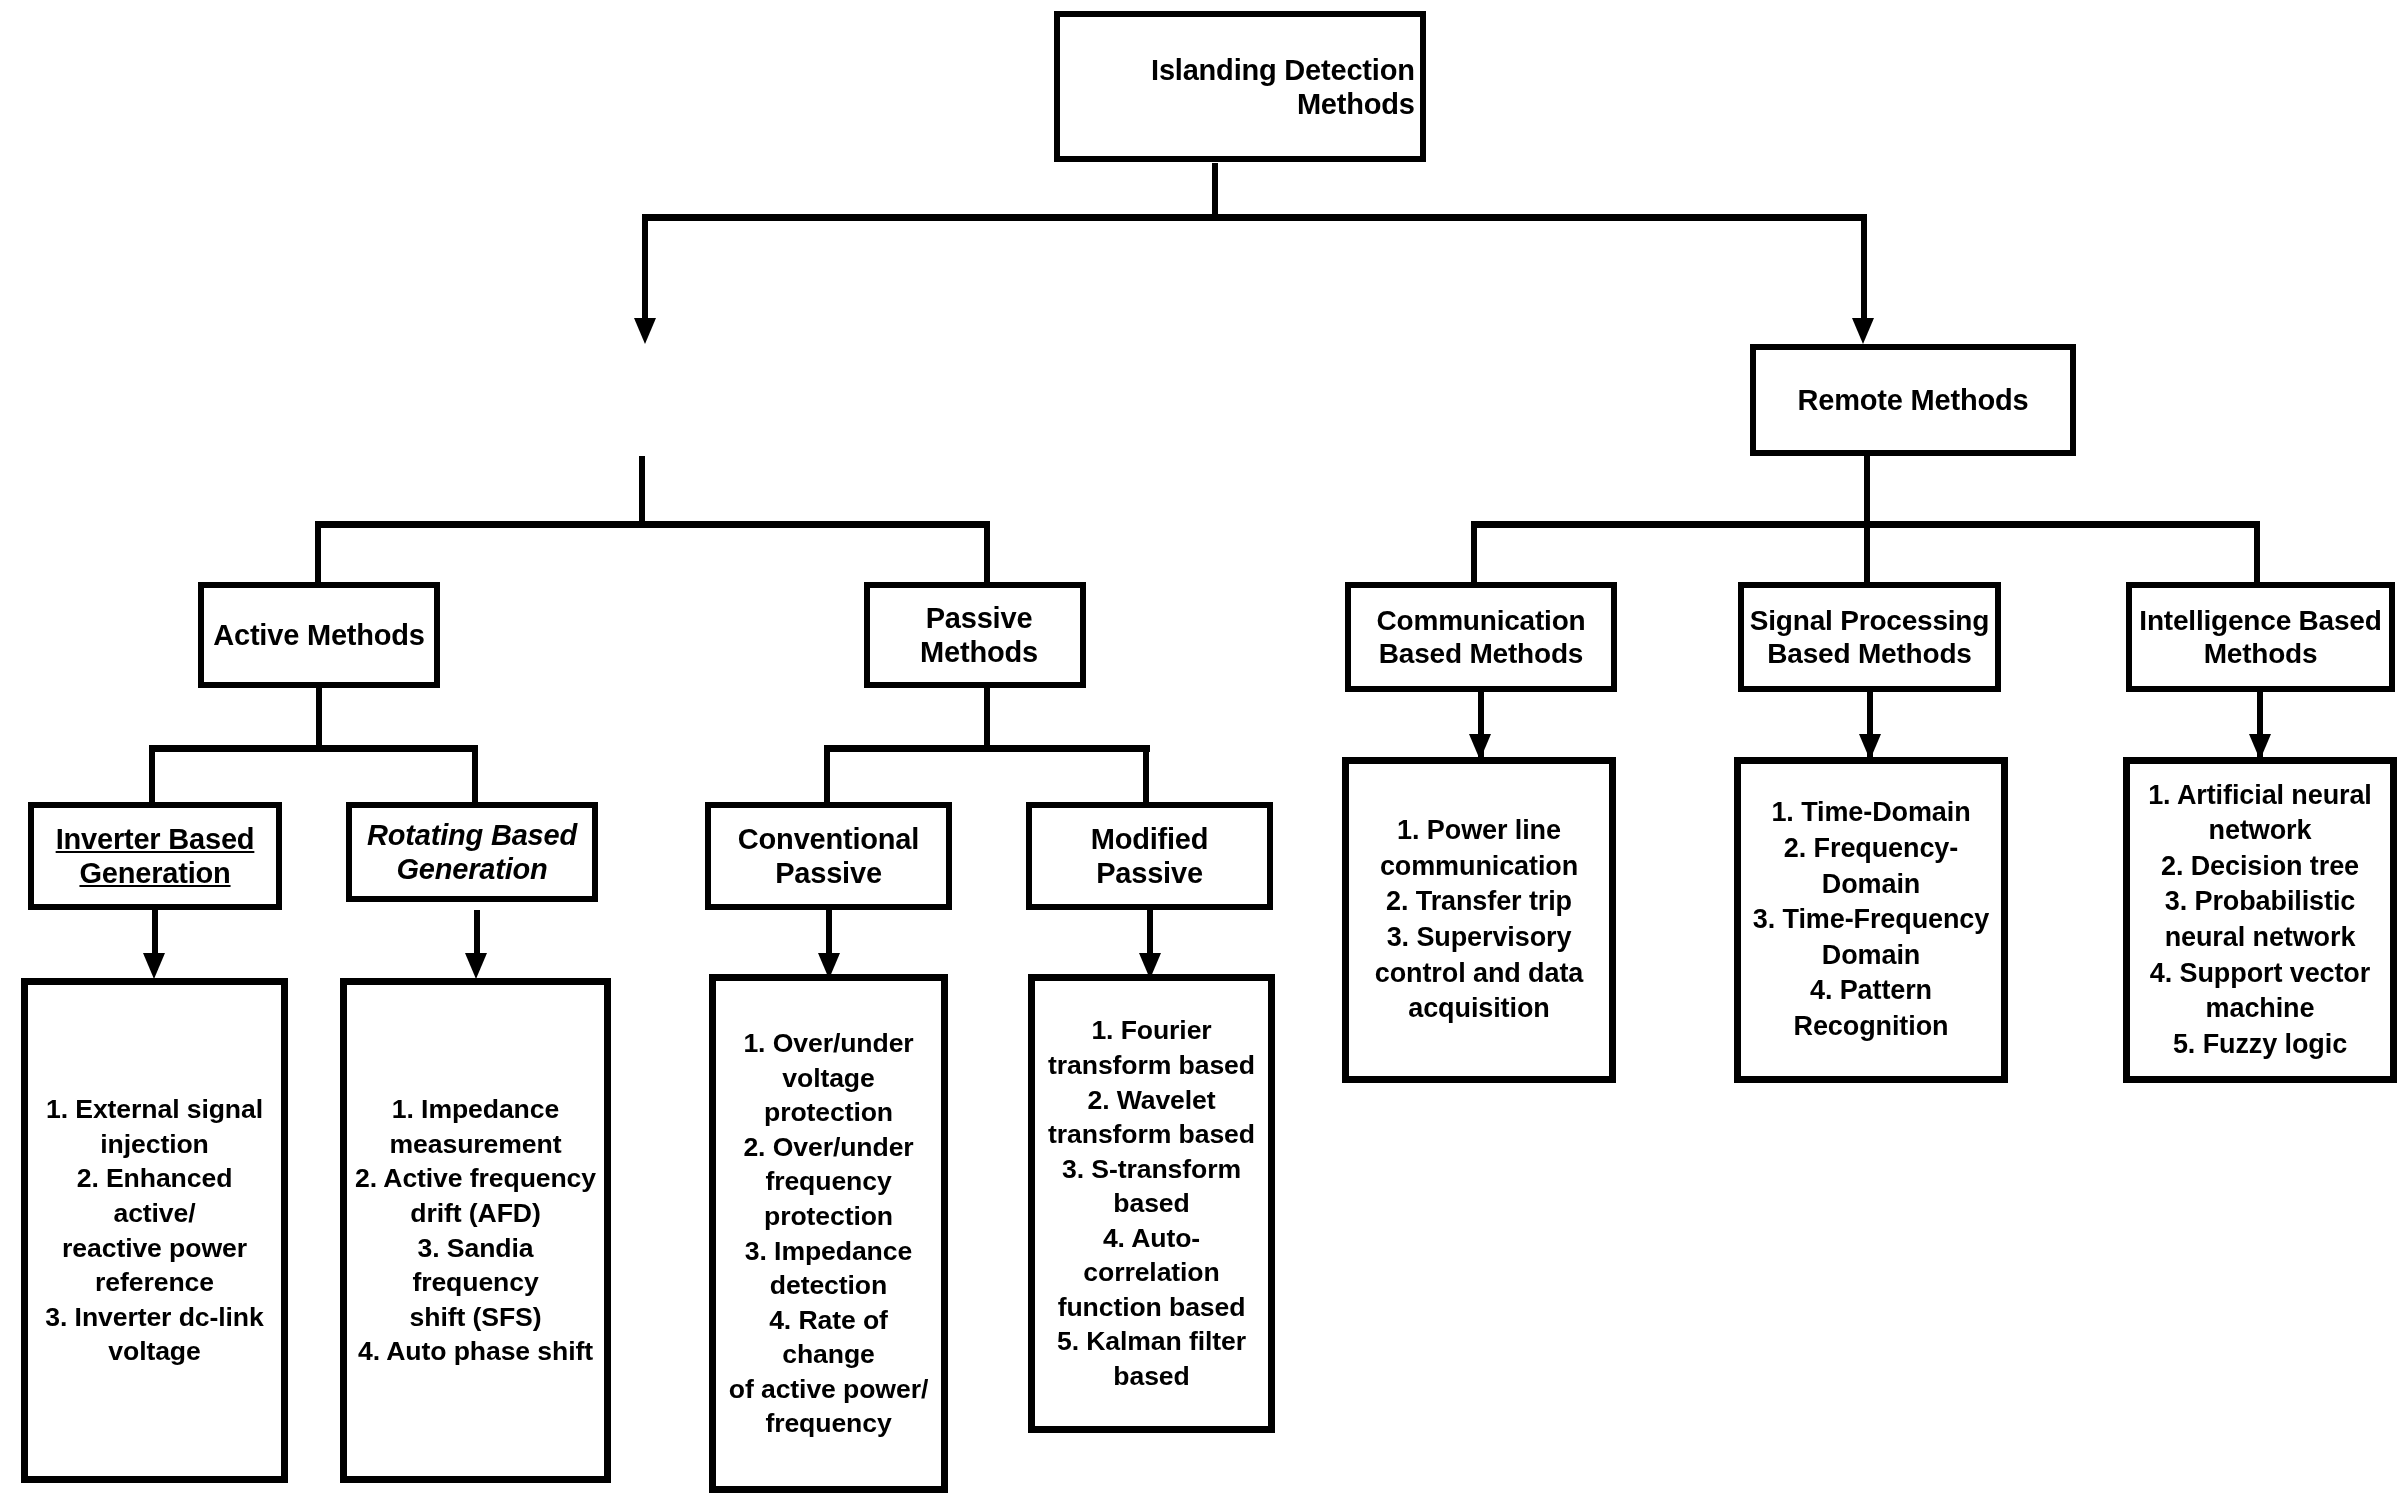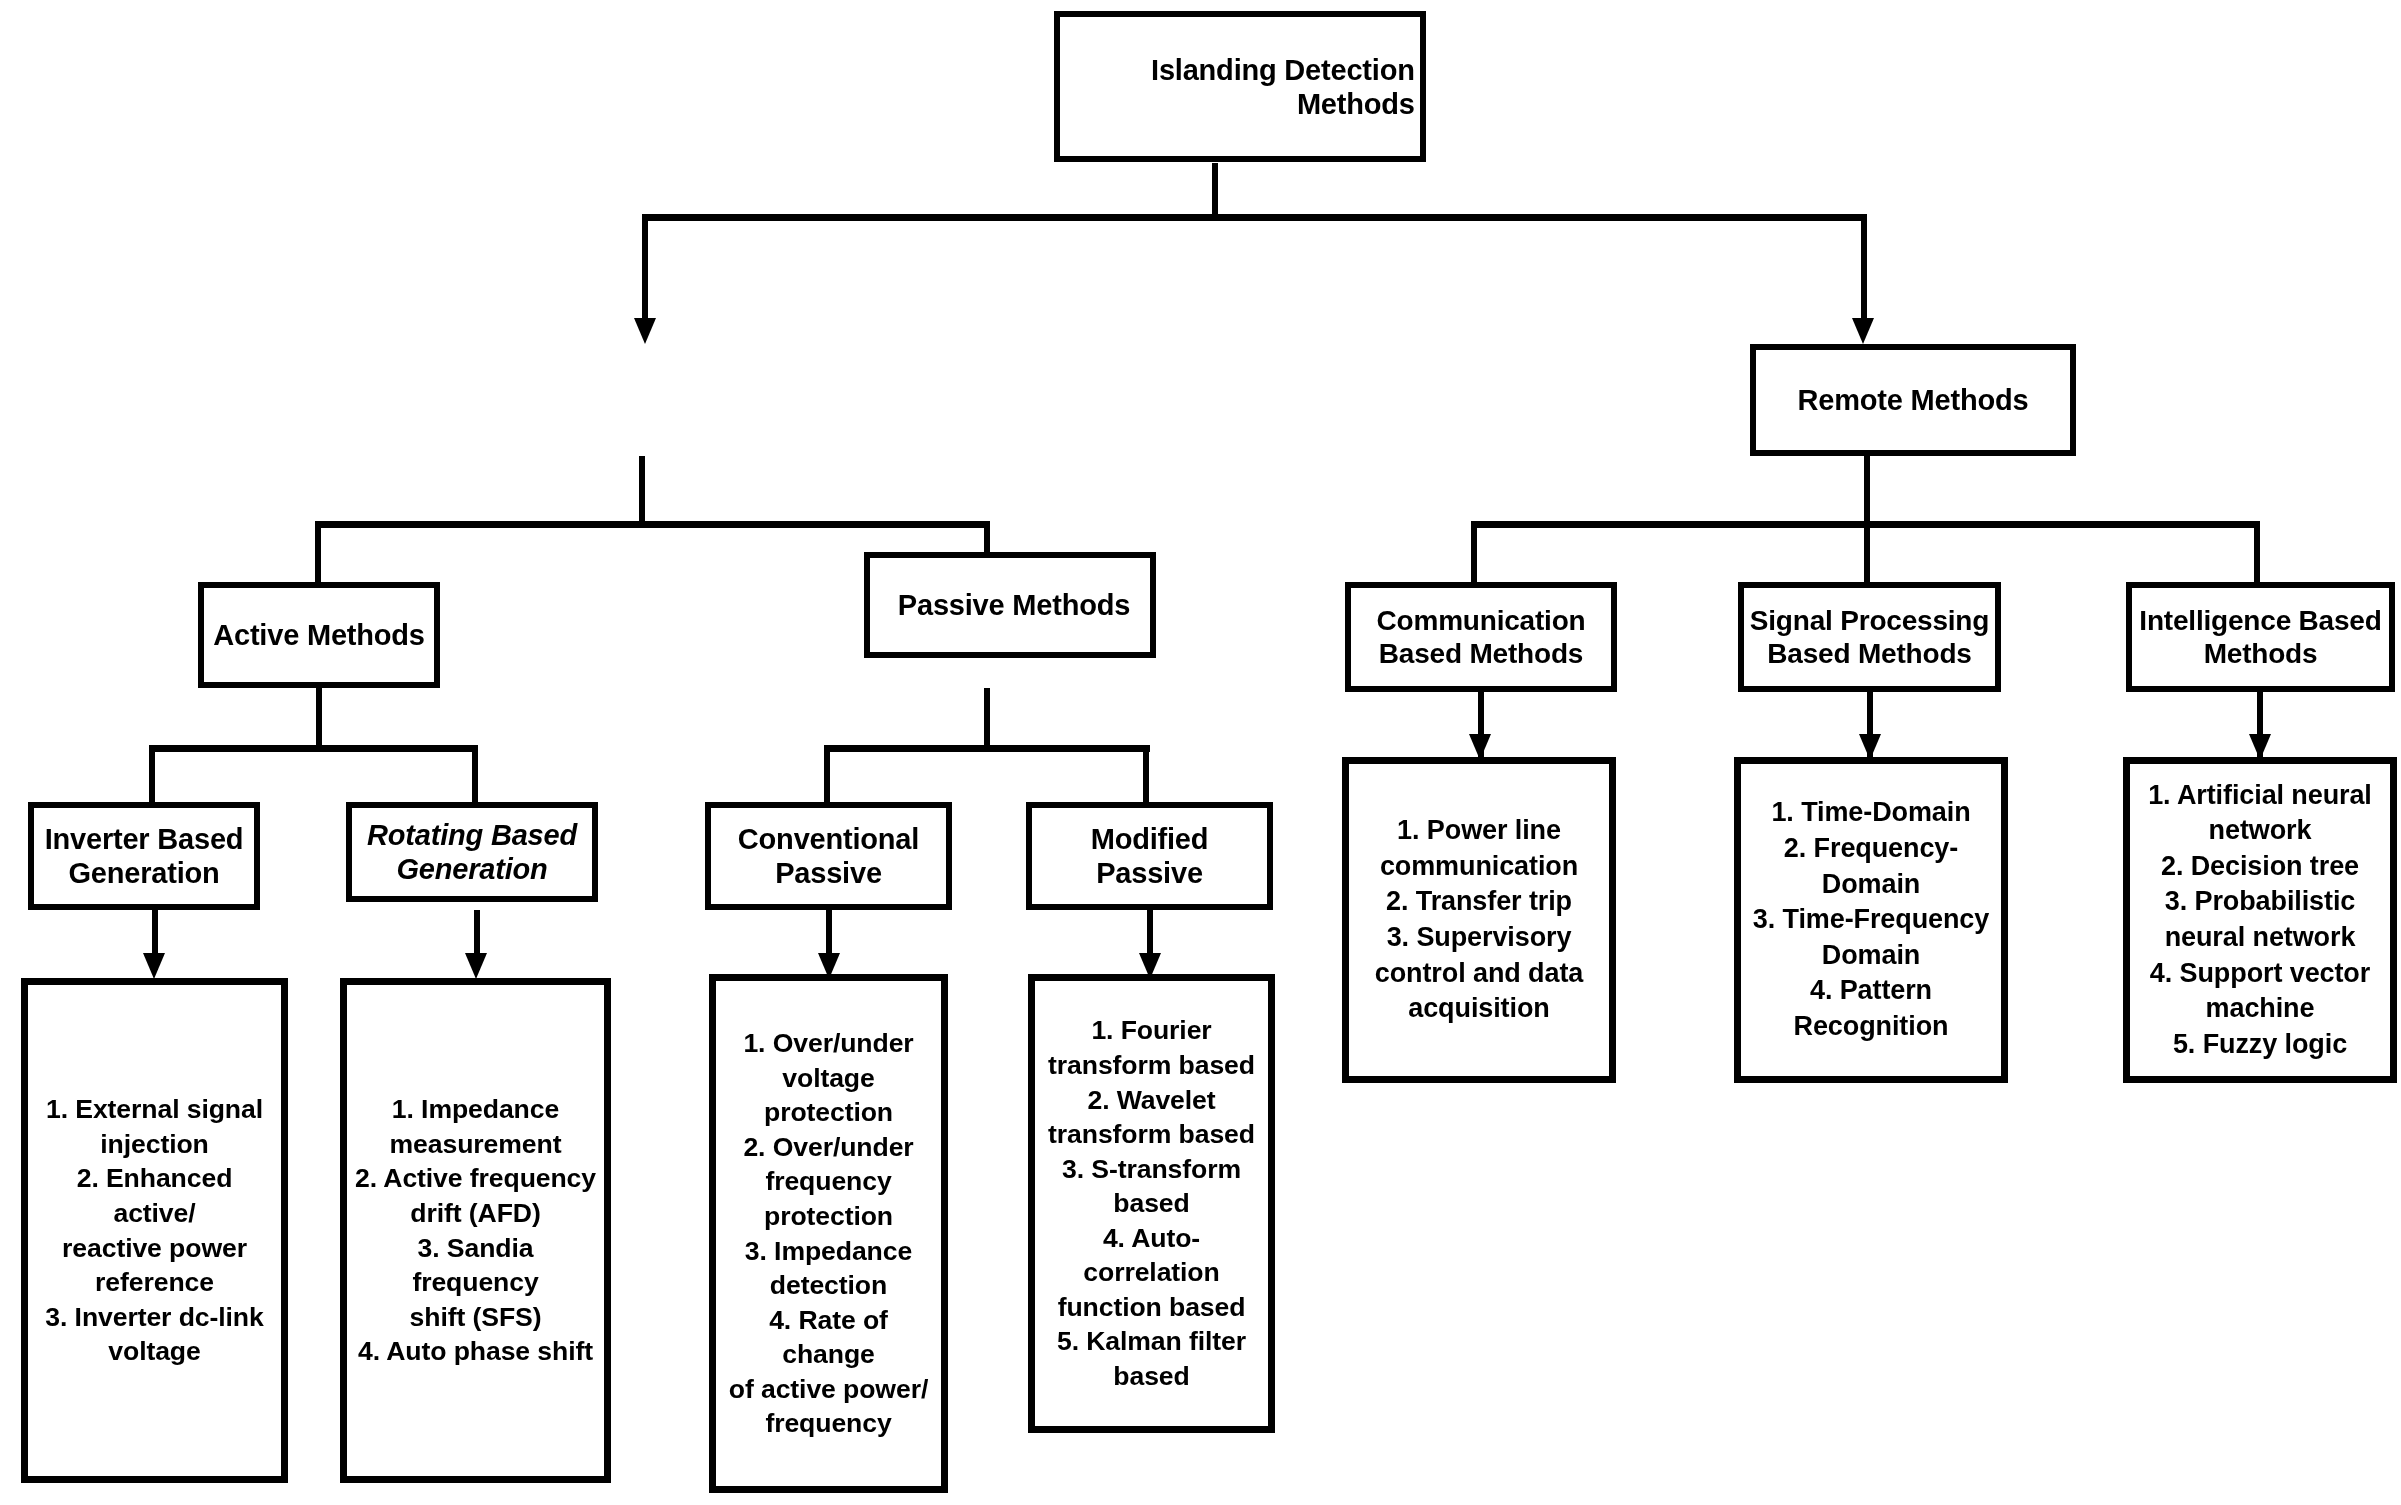--- a/index.html
+++ b/index.html
@@ -104,21 +104,21 @@
   <div class="seg vline" style="left:1471px; top:521px; width:6px; height:63px;"></div>
   <div class="arrow" style="left:1462px; top:583px;"></div>
   <div class="seg vline" style="left:1864px; top:521px; width:6px; height:63px;"></div>
   <div class="arrow" style="left:1855px; top:583px;"></div>
   <div class="seg vline" style="left:2254px; top:521px; width:6px; height:63px;"></div>
   <div class="arrow" style="left:2245px; top:583px;"></div>
 
   <div class="node title-node" style="left:198px; top:582px; width:242px; height:106px;">
     <span class="lbl">Active Methods</span>
   </div>
-  <div class="node title-node" style="left:864px; top:552px; width:292px; height:106px;padding-left:8px;">
+  <div class="node title-node" style="left:864px; top:582px; width:222px; height:106px;padding-left:8px;">
     <span class="lbl">Passive Methods</span>
   </div>
   <div class="node title-node narrow" style="left:1345px; top:582px; width:272px; height:110px;">
     <span class="lbl">Communication
 Based Methods</span>
   </div>
   <div class="node title-node narrow" style="left:1738px; top:582px; width:263px; height:110px;">
     <span class="lbl">Signal Processing
 Based Methods</span>
   </div>
@@ -141,21 +141,21 @@
   <div class="seg vline" style="left:1143px; top:745px; width:6px; height:61px;"></div>
   <div class="arrow" style="left:1135px; top:805px;"></div>
 
   <div class="seg vline" style="left:1478px; top:692px; width:6px; height:66px;"></div>
   <div class="arrow" style="left:1469px; top:734px;"></div>
   <div class="seg vline" style="left:1867px; top:692px; width:6px; height:66px;"></div>
   <div class="arrow" style="left:1859px; top:734px;"></div>
   <div class="seg vline" style="left:2257px; top:692px; width:6px; height:66px;"></div>
   <div class="arrow" style="left:2249px; top:734px;"></div>
 
-  <div class="node title-node" style="left:28px; top:802px; width:232px; height:108px;">
+  <div class="node title-node" style="left:28px; top:802px; width:254px; height:108px;text-decoration:underline;">
     <span class="lbl">Inverter Based
 Generation</span>
   </div>
   <div class="node title-node" style="left:346px; top:802px; width:252px; height:100px;font-style:italic;">
     <span class="lbl">Rotating Based
 Generation</span>
   </div>
   <div class="node title-node" style="left:705px; top:802px; width:247px; height:108px;">
     <span class="lbl">Conventional
 Passive</span>

